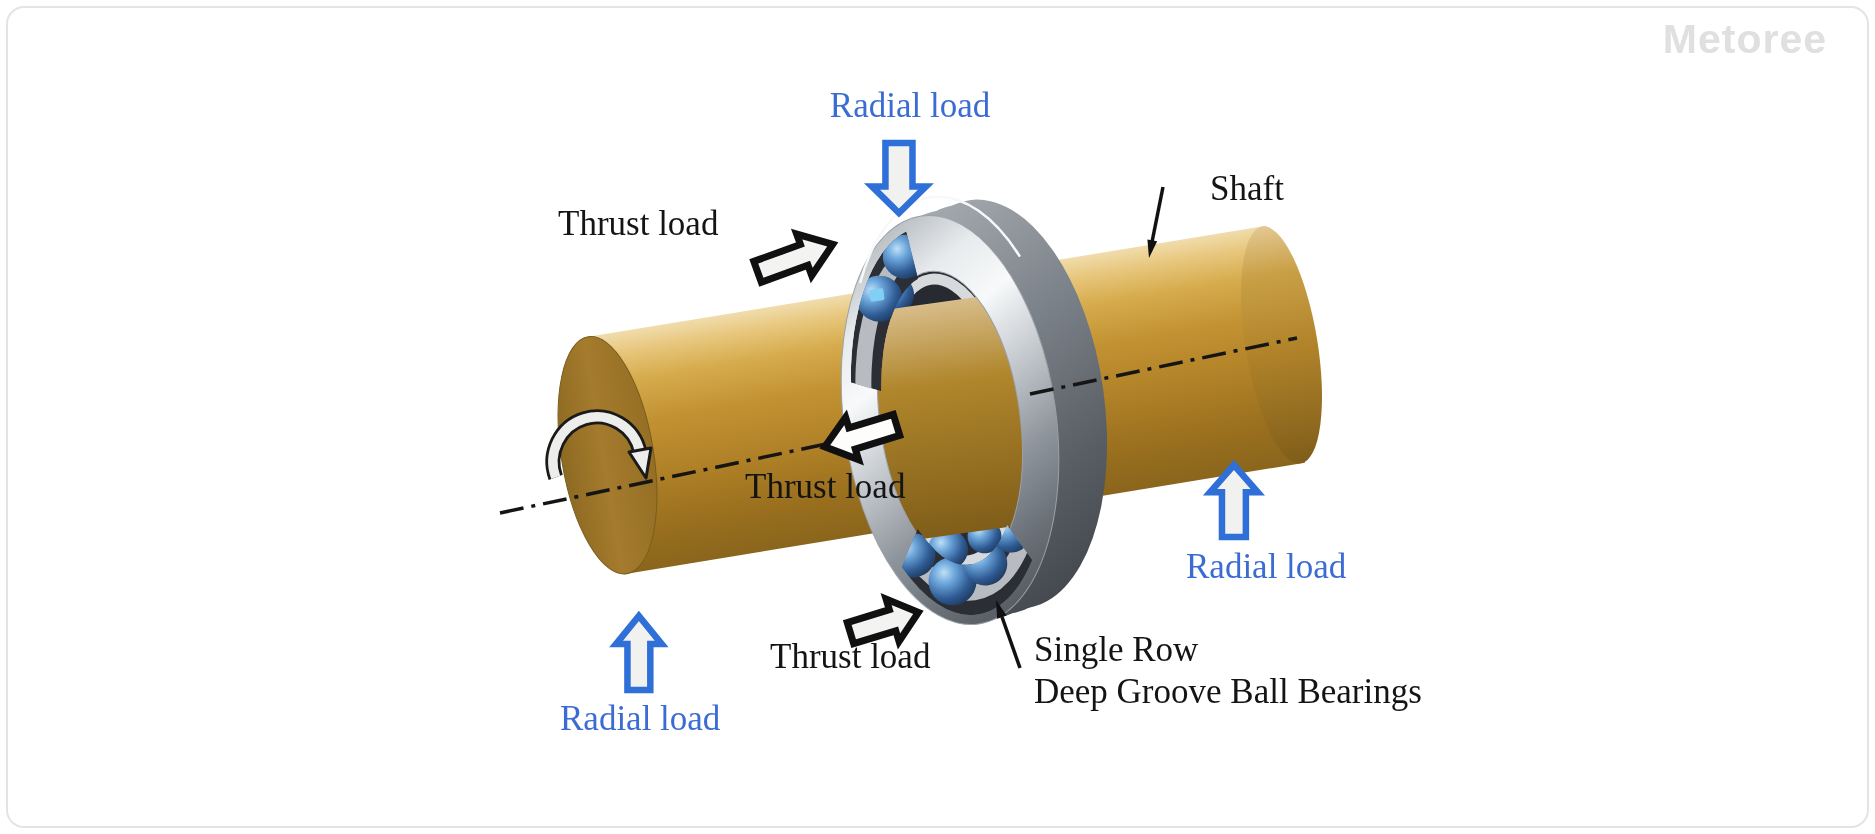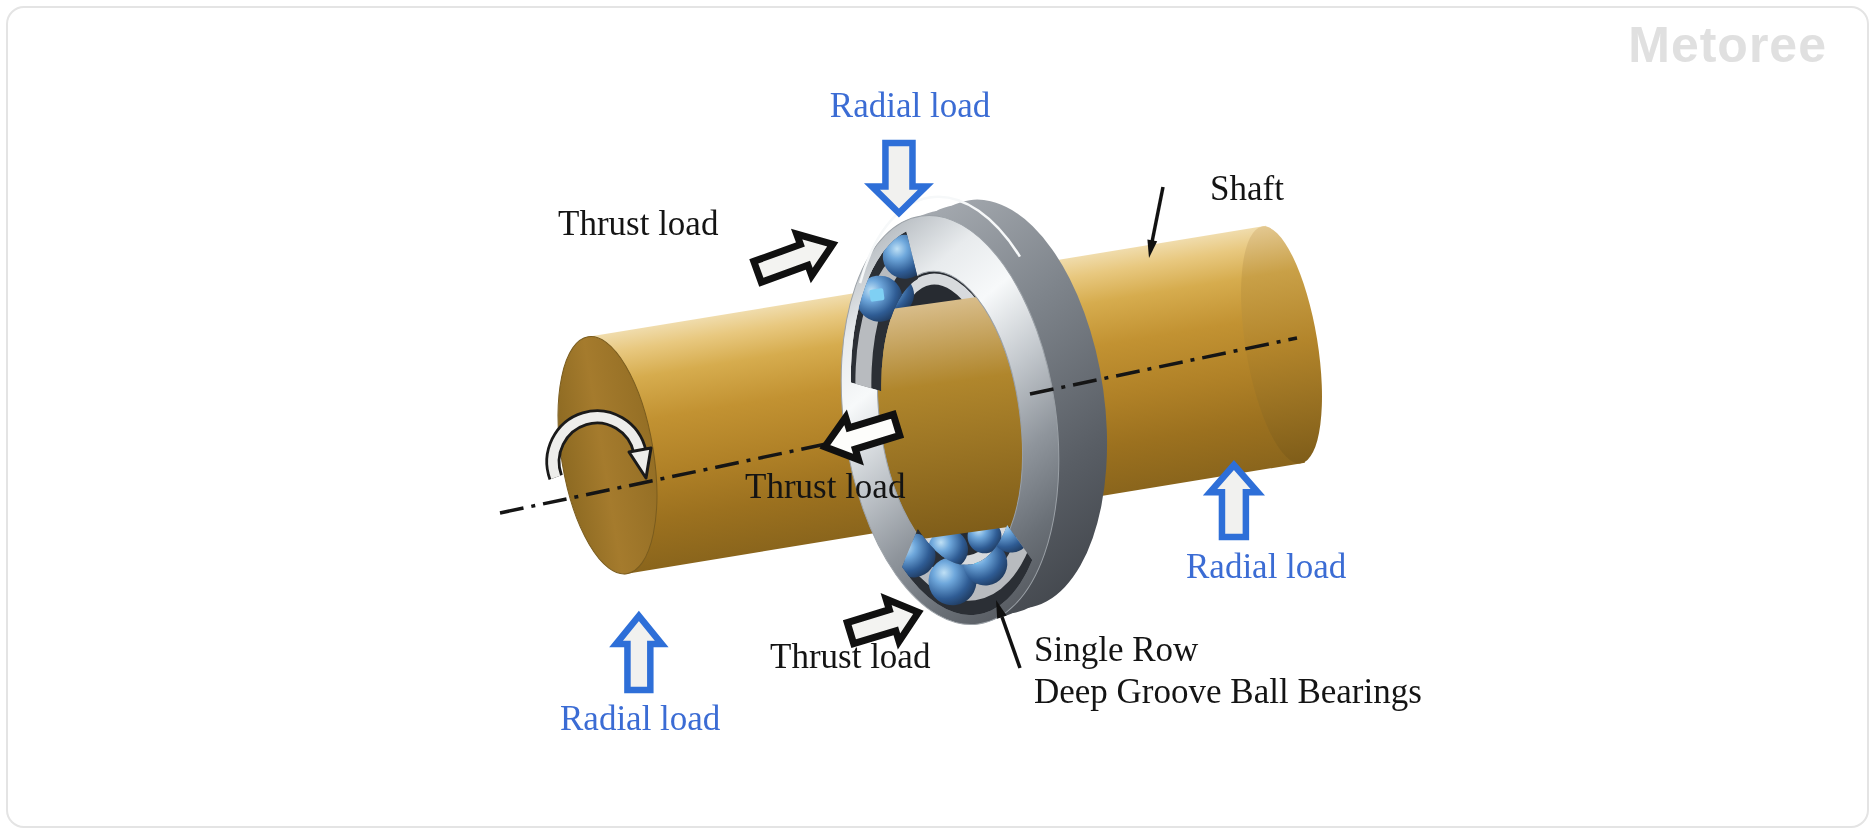--- a/index.html
+++ b/index.html
@@ -1,20 +1,20 @@
 <!DOCTYPE html>
 <html><head>
 <meta charset="utf-8">
 <style>
   html,body{margin:0;padding:0;background:#ffffff;width:1875px;height:834px;overflow:hidden;}
   .card{position:absolute;left:6px;top:6px;right:6px;bottom:6px;background:#ffffff;
         border:2px solid #E4E4E4;border-radius:18px;}
   .scene{position:absolute;left:0;top:0;width:1875px;height:834px;}
   .brand{position:absolute;top:16px;right:48px;
-         font-family:"Liberation Sans",sans-serif;font-weight:bold;font-size:50px;
+         font-family:"Liberation Sans",sans-serif;font-weight:bold;font-size:41px;
          color:#E0E0E0;letter-spacing:1px;}
   text{font-family:"Liberation Serif",serif;font-size:35px;}
   .lblB{fill:#3B6CD4;}
   .lblK{fill:#141414;}
 </style>
 </head>
 <body>
 
 <div class="card"></div>
 <div class="brand">Metoree</div>

